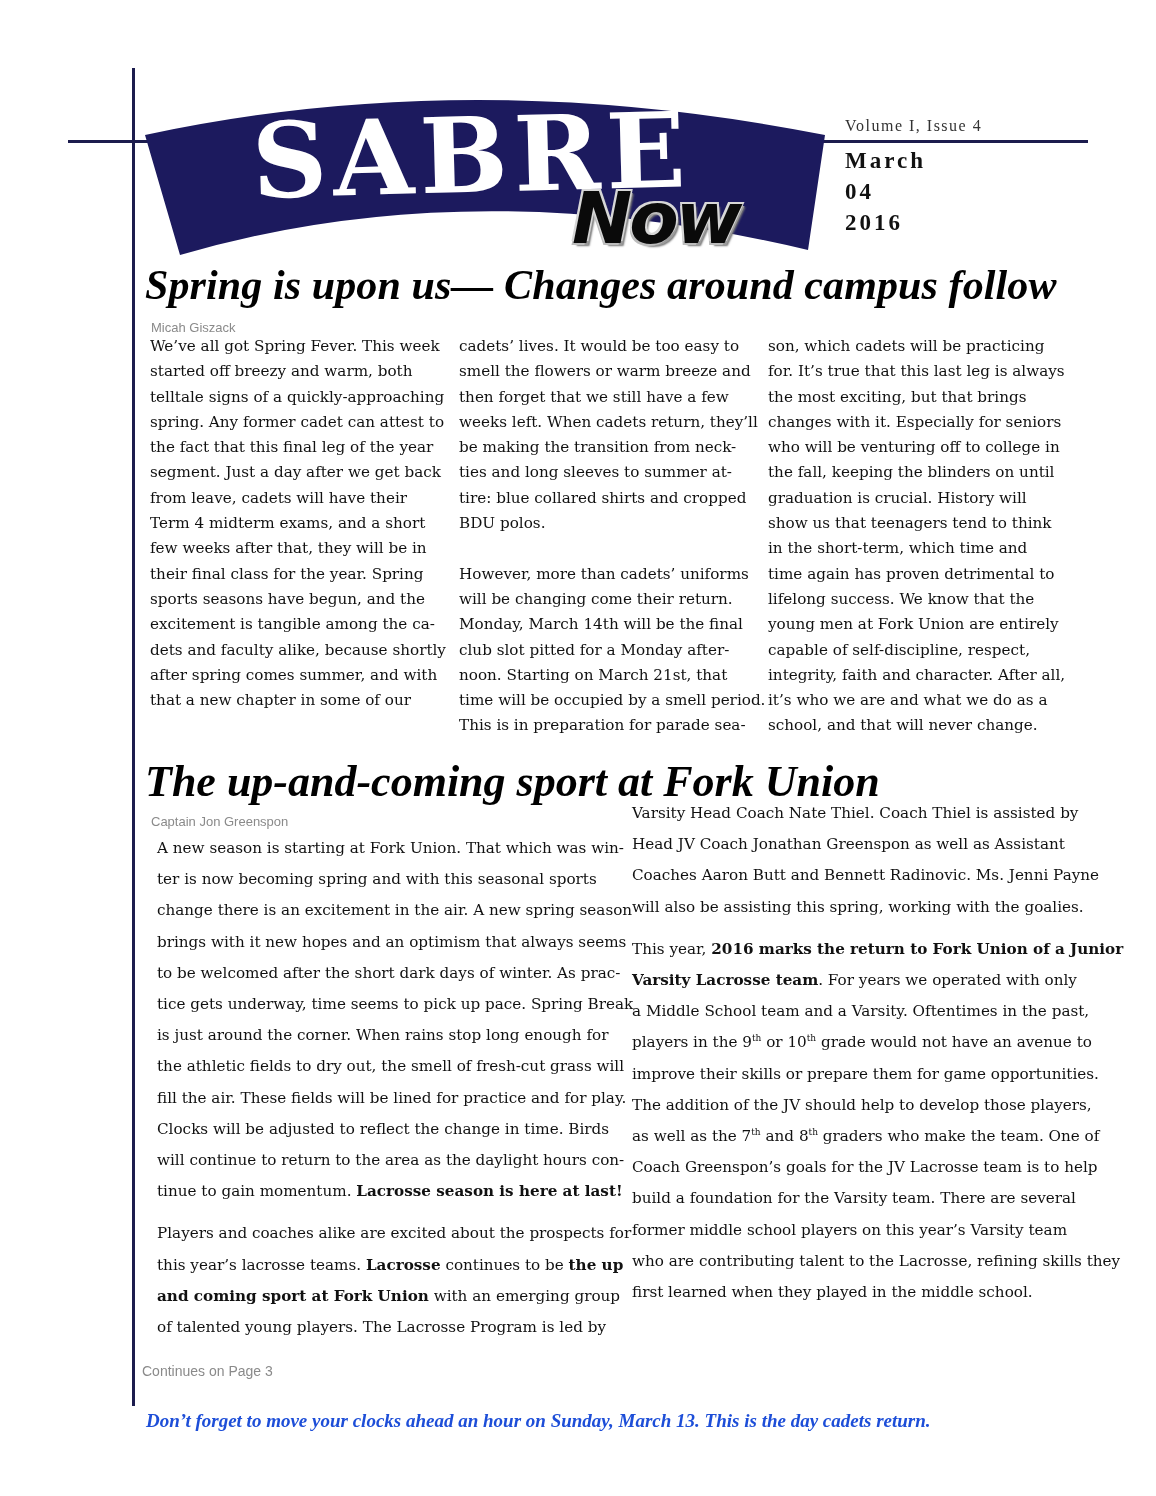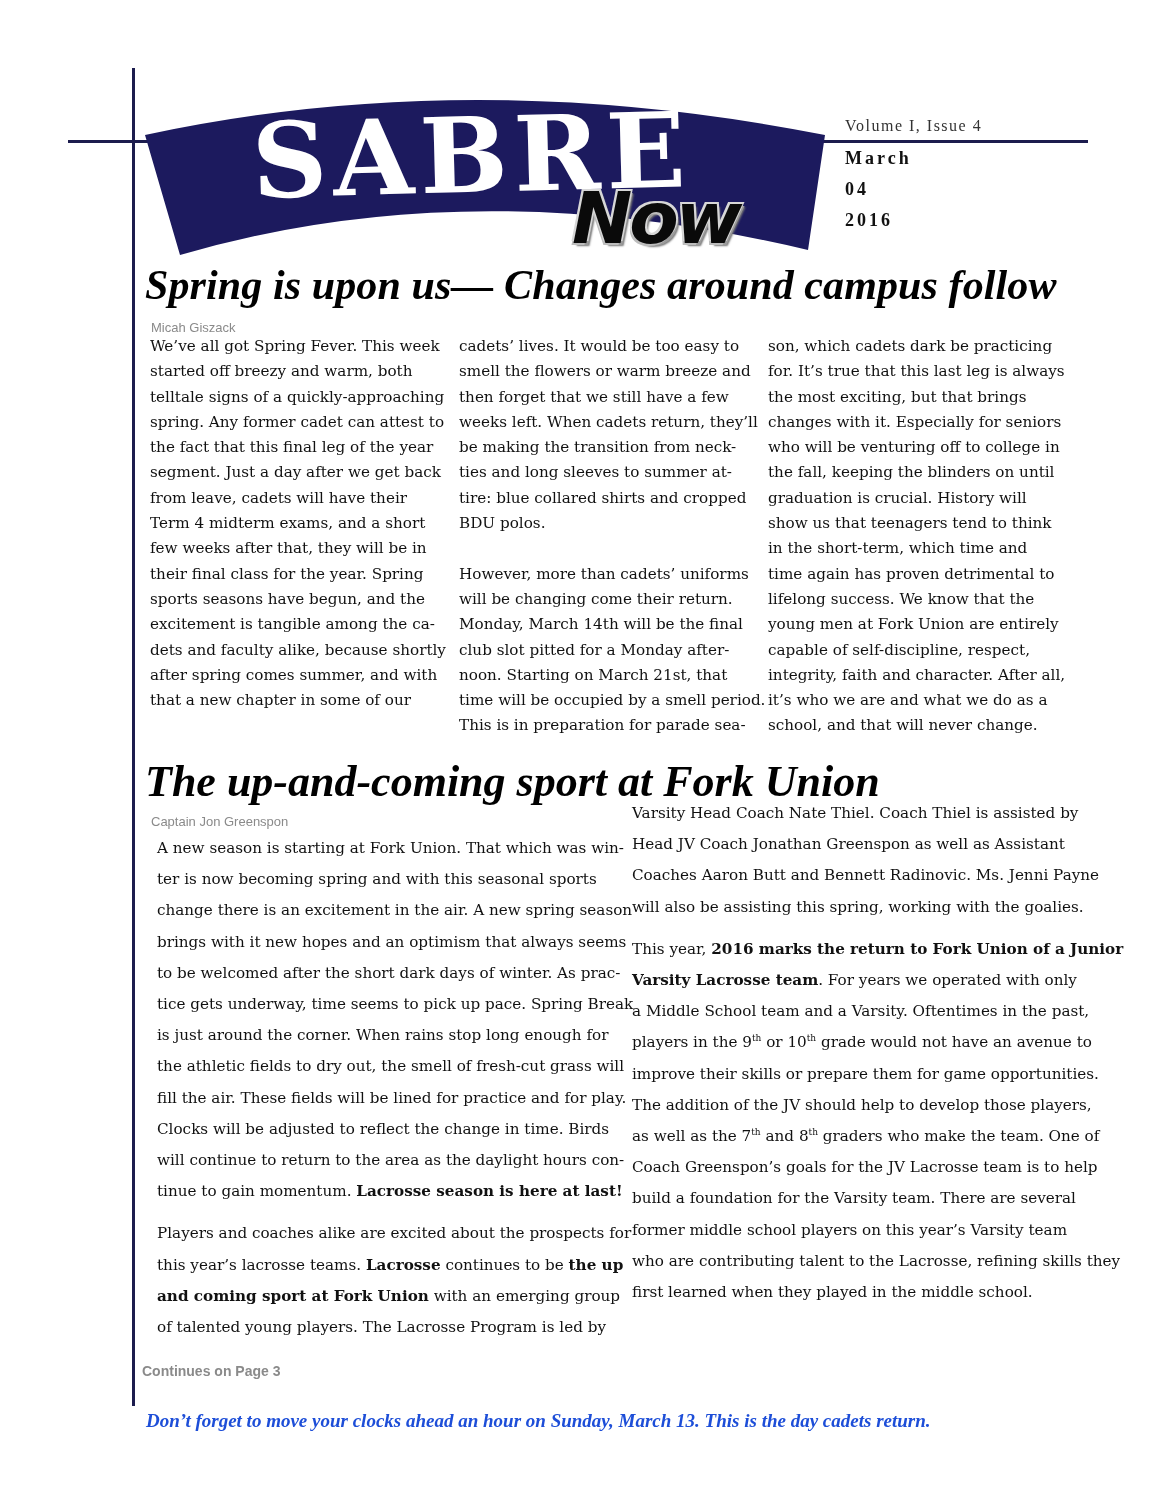--- a/index.html
+++ b/index.html
@@ -10,39 +10,39 @@
 
   
   .masthead { position: absolute; left: 140px; top: 90px; width: 700px; height: 170px; }
   .banner { position: absolute; left: 0; top: 0; }
   .sabre-text { position: absolute; left: 112px; top: 14px; font-family: "DejaVu Serif", serif; font-weight: bold; font-size: 104px; color: #ffffff; letter-spacing: 6px; transform: rotate(-1.5deg); line-height: 1; }
   .now-text { position: absolute; left: 432px; top: 92px; font-family: "DejaVu Sans", sans-serif; font-weight: bold; font-style: italic; font-size: 72px; color: #0a0a0a; letter-spacing: -3px; line-height: 1;
     text-shadow: -2px -2px 0 #d7d7d7, 2px -2px 0 #d7d7d7, -2px 2px 0 #bdbdbd, 2px 2px 0 #9a9a9a, 3px 3px 2px #777; }
 
   .issue-info { position: absolute; left: 845px; top: 117px; font-family: "Liberation Serif", serif; }
   .volume { font-size: 16px; letter-spacing: 1.5px; color: #333; }
-  .date-line { position: absolute; left: 845px; font-family: "Liberation Serif", serif; font-weight: bold; font-size: 18px; letter-spacing: 3px; color: #111; }
+  .date-line { position: absolute; left: 845px; font-family: "Liberation Serif", serif; font-weight: bold; font-size: 23px; letter-spacing: 3px; color: #111; }
 
   
   .headline { position: absolute; font-family: "Liberation Serif", serif; font-weight: bold; font-style: italic; color: #000; white-space: nowrap; line-height: 1; }
   .h1 { left: 145px; top: 264px; font-size: 42px; letter-spacing: 0.1px; text-align: center; }
   .byline { position: absolute; font-family: "Liberation Sans", sans-serif; font-size: 13px; color: #8a8a8a; }
 
   .col { position: absolute; font-family: "DejaVu Serif", serif; font-size: 15.2px; line-height: 25.3px; color: #111; }
   .col .line { display: block; white-space: nowrap; }
 
   
   .h2 { left: 145px; top: 760px; font-size: 44px; }
   .col2 { position: absolute; font-family: "DejaVu Serif", serif; font-size: 15.2px; line-height: 31.2px; color: #111; }
   .col2 .line { display: block; white-space: nowrap; margin-left: 12px; }
   .col2 .para-gap { height: 11px; }
   b { font-weight: bold; }
   sup { font-size: 9px; vertical-align: super; line-height: 0; }
 
-  .continues { position: absolute; left: 142px; top: 1363px; font-family: "Liberation Sans", sans-serif; font-size: 14px; color: #8a8a8a; font-weight: bold; }
+  .continues { position: absolute; left: 142px; top: 1363px; font-family: "Liberation Sans", sans-serif; font-size: 14px; color: #8a8a8a; }
   .reminder { position: absolute; left: 146px; top: 1410px; font-family: "Liberation Serif", serif; font-weight: bold; font-style: italic; font-size: 19px; color: #1d4ed8; white-space: nowrap; }
 </style>
 </head>
 <body>
 
 <div class="vrule"></div>
 <div class="hrule"></div>
 
 <div class="masthead">
   <svg class="banner" width="700" height="170" viewBox="0 0 700 170">
@@ -93,21 +93,21 @@
   <span class="line">However, more than cadets’ uniforms</span>
   <span class="line">will be changing come their return.</span>
   <span class="line">Monday, March 14th will be the final</span>
   <span class="line">club slot pitted for a Monday after-</span>
   <span class="line">noon. Starting on March 21st, that</span>
   <span class="line">time will be occupied by a smell period.</span>
   <span class="line">This is in preparation for parade sea-</span>
 </div>
 
 <div class="col" style="left:768px; top:334px;">
-  <span class="line">son, which cadets dark be practicing</span>
+  <span class="line">son, which cadets will be practicing</span>
   <span class="line">for. It’s true that this last leg is always</span>
   <span class="line">the most exciting, but that brings</span>
   <span class="line">changes with it. Especially for seniors</span>
   <span class="line">who will be venturing off to college in</span>
   <span class="line">the fall, keeping the blinders on until</span>
   <span class="line">graduation is crucial. History will</span>
   <span class="line">show us that teenagers tend to think</span>
   <span class="line">in the short-term, which time and</span>
   <span class="line">time again has proven detrimental to</span>
   <span class="line">lifelong success. We know that the</span>

